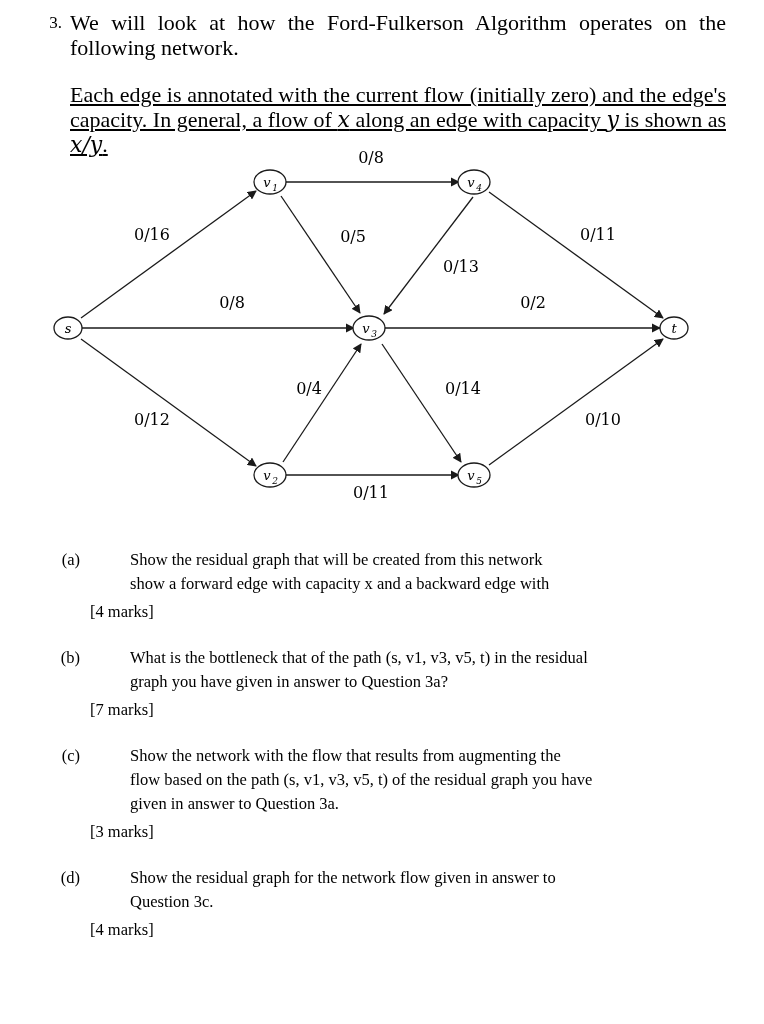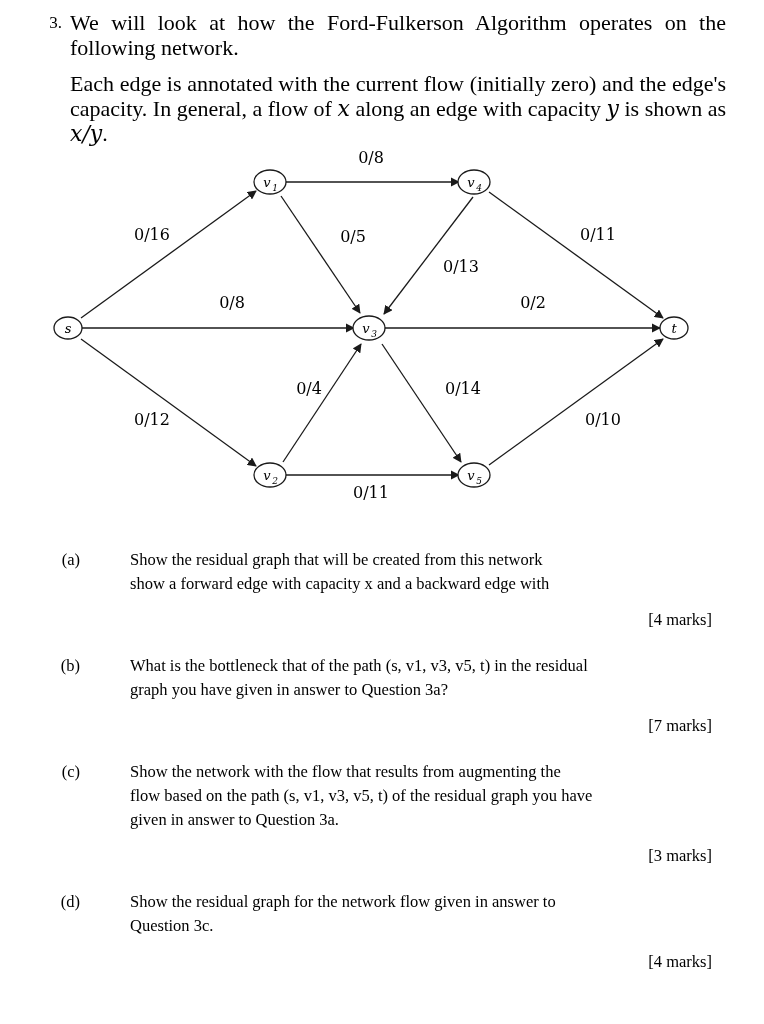--- a/index.html
+++ b/index.html
@@ -41,21 +41,22 @@
     text-align: right;
     padding-right: 8px;
   }
   .q-text {
     flex: 1;
     font-size: 22px;
     line-height: 25px;
     text-align: justify;
   }
   .para2 {
-    margin-top: 11px;
+    margin-top: 22px;
+    text-decoration: underline;
   }
   .mi { font-family: "DejaVu Serif", serif; font-style: italic; }
   .frac-x-y { font-style: italic; }
 
   
   .figure {
     position: absolute;
     left: 36px;
     top: 150px;
     width: 690px;
@@ -86,24 +87,23 @@
     padding-right: 10px;
   }
   .part-body {
     flex: 1;
     font-size: 16.5px;
     line-height: 24px;
     text-align: justify;
   }
   .part-body .ln { display: block; margin-left: 40px; }
   .marks {
-    text-align: right;
     font-size: 16.5px;
     line-height: 24px;
-    margin-top: 12px;
+    margin-top: 4px;
     padding-right: 14px;
   }
 </style>
 </head>
 <body>
 
 <div class="page">
 
   <div class="q-block">
     <div class="q-row">

